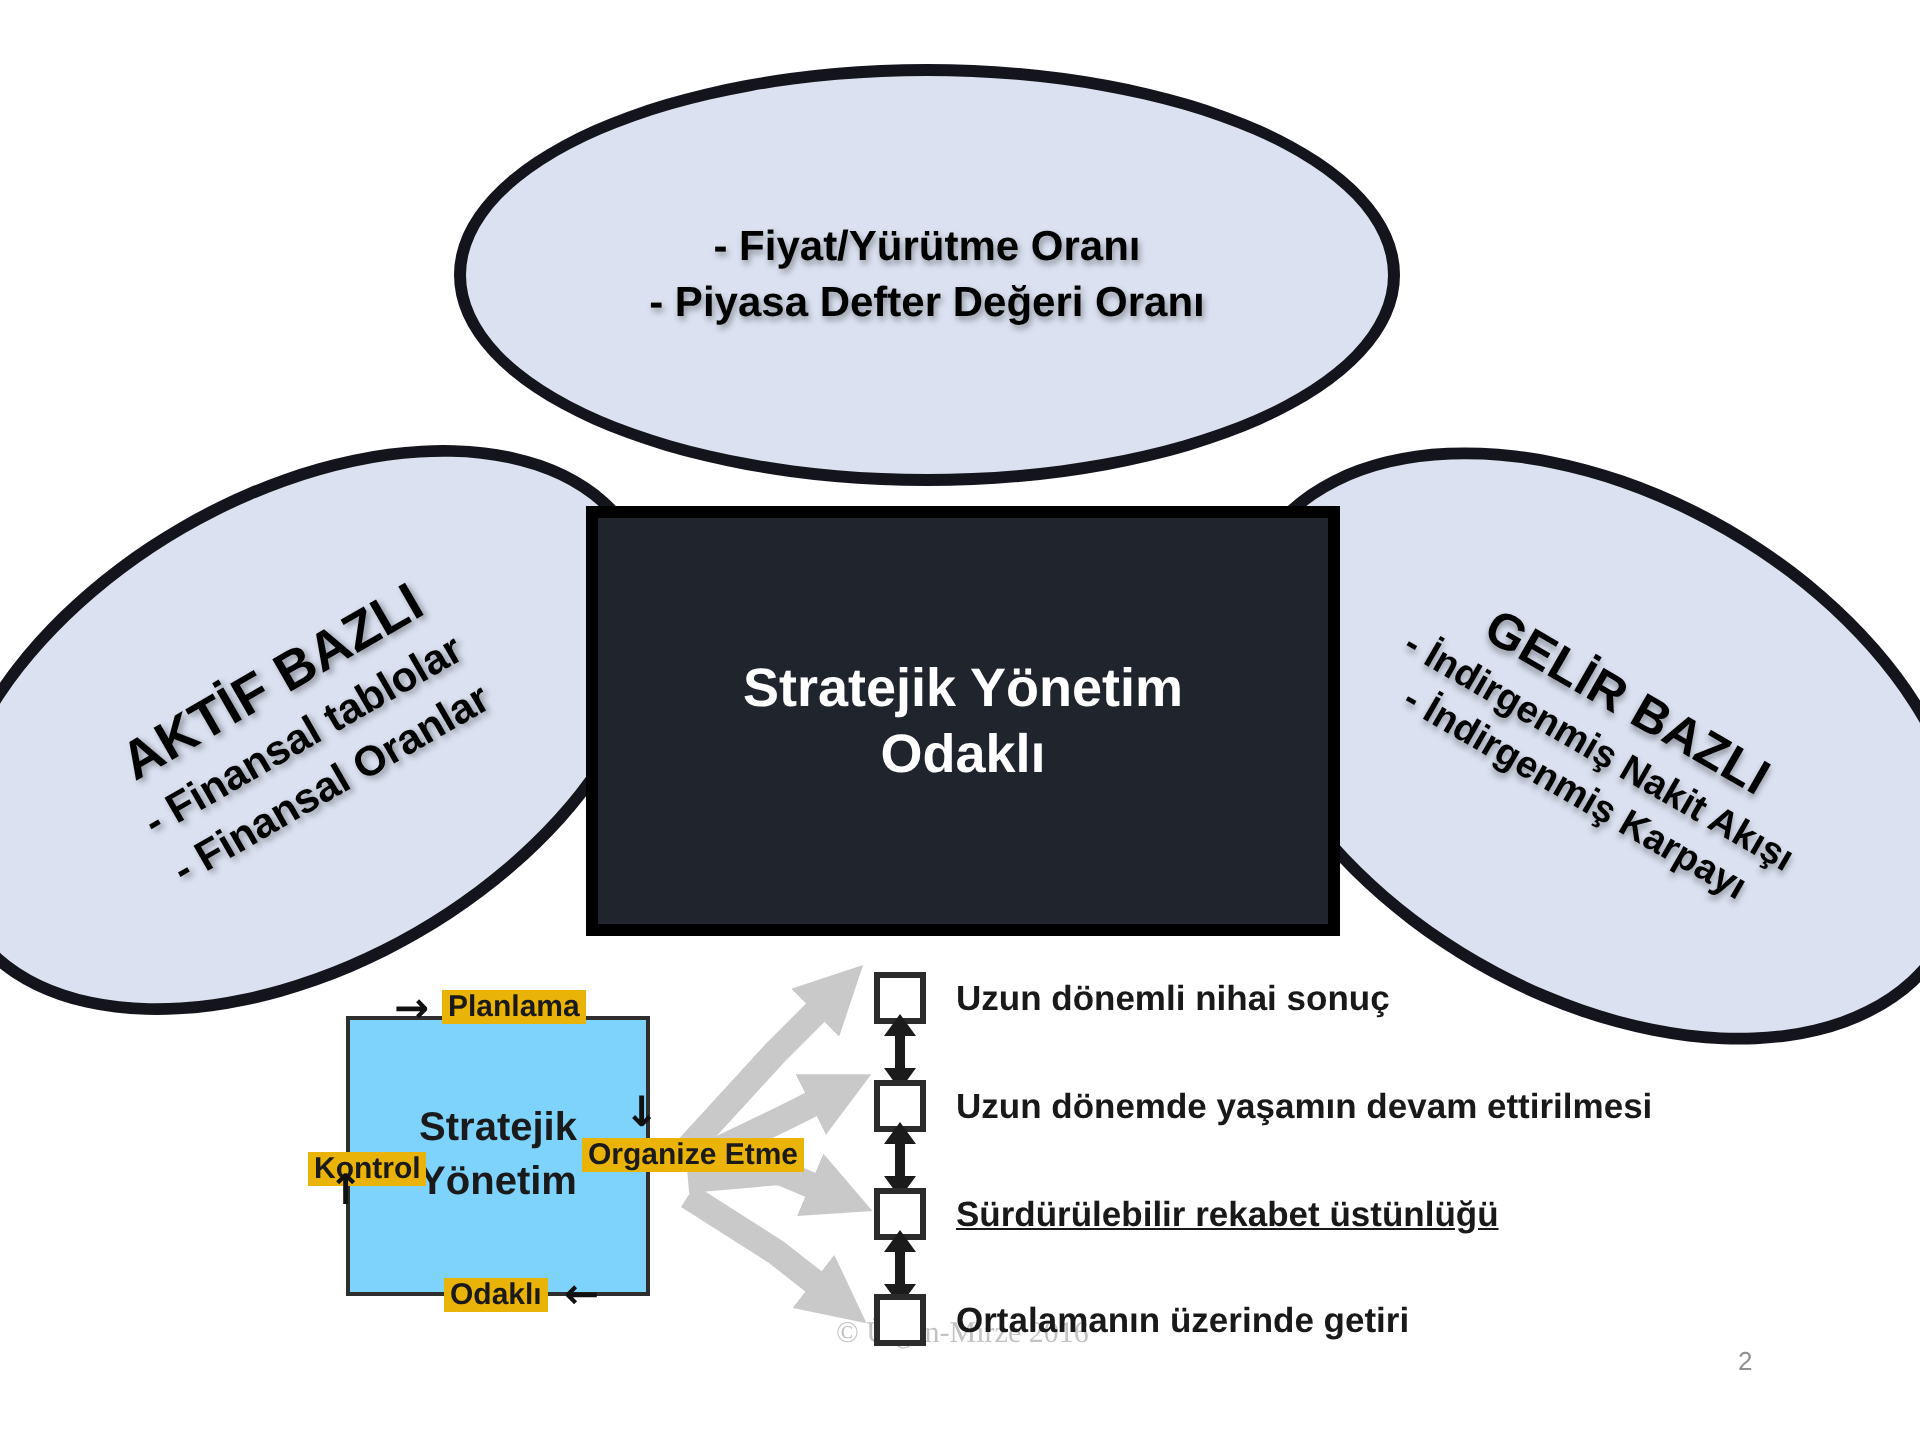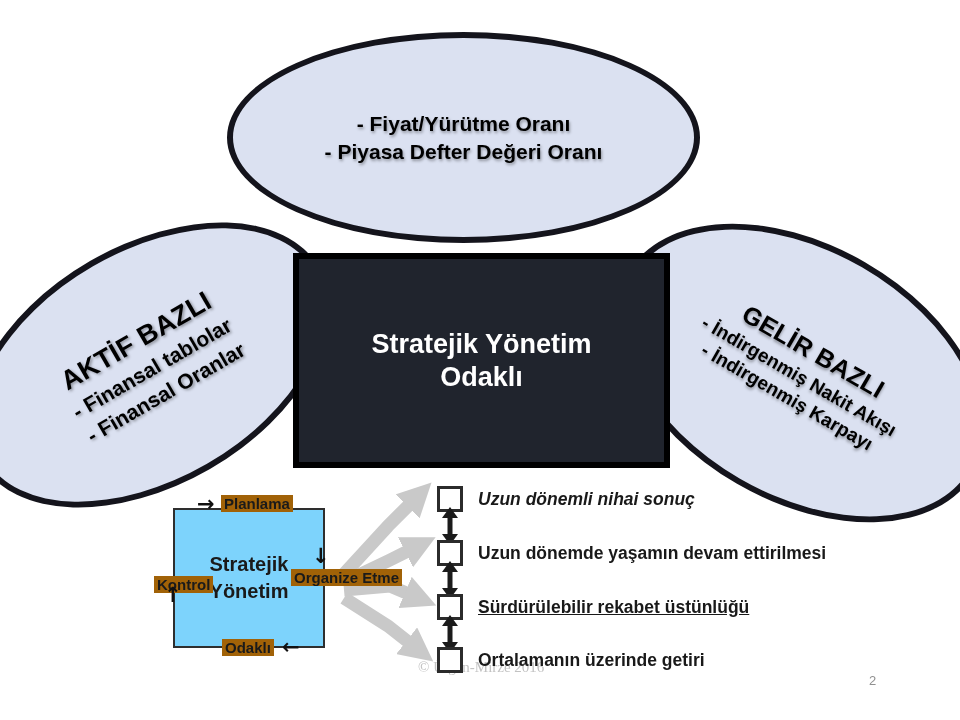--- a/index.html
+++ b/index.html
@@ -32,21 +32,21 @@
   .cb-small{font-size:27px;font-weight:600;line-height:1.22;}
   .cb-big{font-size:37px;font-weight:800;line-height:1.15;letter-spacing:0.5px;}
   
   .cycle-square{
     position:absolute;left:173px;top:508px;width:152px;height:140px;box-sizing:border-box;
     background:#7dd3fc;border:2px solid #2e2e2e;z-index:2;
     display:flex;align-items:center;justify-content:center;text-align:center;
   }
   .cycle-center{font-size:20px;font-weight:bold;color:#1a1a1a;line-height:1.35;}
   .cycle-label{
-    position:absolute;z-index:3;background:#a16207;padding:0 3px;
+    position:absolute;z-index:3;background:#eab308;padding:0 3px;
     font-size:15px;font-weight:bold;color:#1a1a1a;white-space:nowrap;
   }
   .cycle-arrow{
     position:absolute;z-index:4;font-family:"DejaVu Sans",sans-serif;
     font-size:21px;font-weight:900;color:#111111;line-height:1;
   }
   
   .chk-box{
     position:absolute;left:437px;width:26px;height:26px;box-sizing:border-box;
     background:#ffffff;border:3px solid #2b2b2b;z-index:3;
@@ -116,21 +116,21 @@
       <path d="M0 0 L10 5 L0 10 z" fill="#c9c9c9"></path>
     </marker>
   </defs>
   <path d="M 6 100 L 50 52 L 78 24" fill="none" stroke="#c9c9c9" stroke-width="13" marker-end="url(#ah)"></path>
   <path d="M 6 108 L 52 86 L 78 73" fill="none" stroke="#c9c9c9" stroke-width="13" marker-end="url(#ah)"></path>
   <path d="M 6 116 L 52 112 L 78 123" fill="none" stroke="#c9c9c9" stroke-width="13" marker-end="url(#ah)"></path>
   <path d="M 6 124 L 50 152 L 78 174" fill="none" stroke="#c9c9c9" stroke-width="13" marker-end="url(#ah)"></path>
 </svg>
 
 <div class="chk-box" style="top:486px;"></div>
-<span class="chk-label" style="top:489px;font-style:italic;">Uzun dönemli nihai sonuç</span>
+<span class="chk-label" style="top:489px;">Uzun dönemli nihai sonuç</span>
 <svg class="dbl-arrow" style="top:506px;" viewBox="0 0 24 40">
   <path d="M12 9 L12 31" stroke="#1b1b1b" stroke-width="5"></path>
   <polygon points="12,1 4,12 20,12" fill="#1b1b1b"></polygon>
   <polygon points="12,39 4,28 20,28" fill="#1b1b1b"></polygon>
 </svg>
 <div class="chk-box" style="top:540px;"></div>
 <span class="chk-label" style="top:543px;text-align:right;">Uzun dönemde yaşamın devam ettirilmesi</span>
 <svg class="dbl-arrow" style="top:560px;" viewBox="0 0 24 40">
   <path d="M12 9 L12 31" stroke="#1b1b1b" stroke-width="5"></path>
   <polygon points="12,1 4,12 20,12" fill="#1b1b1b"></polygon>

